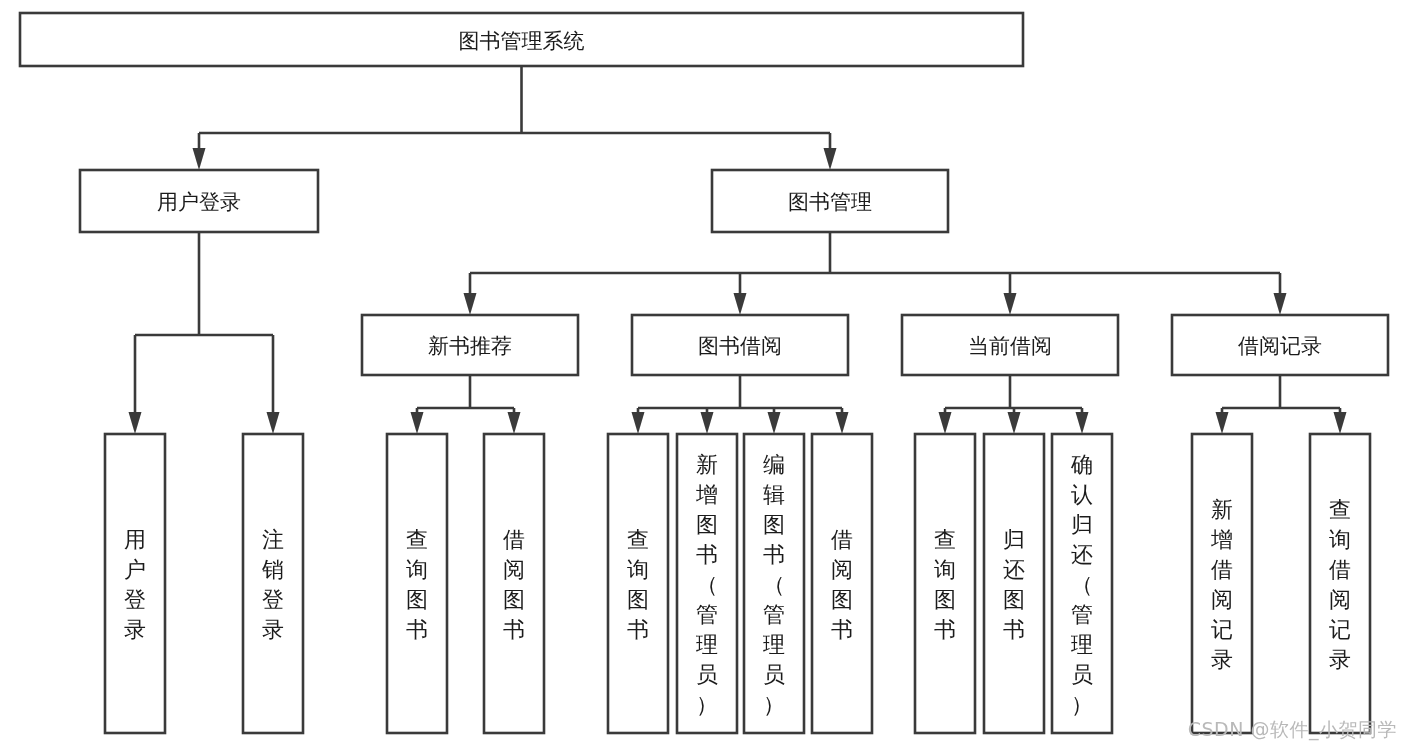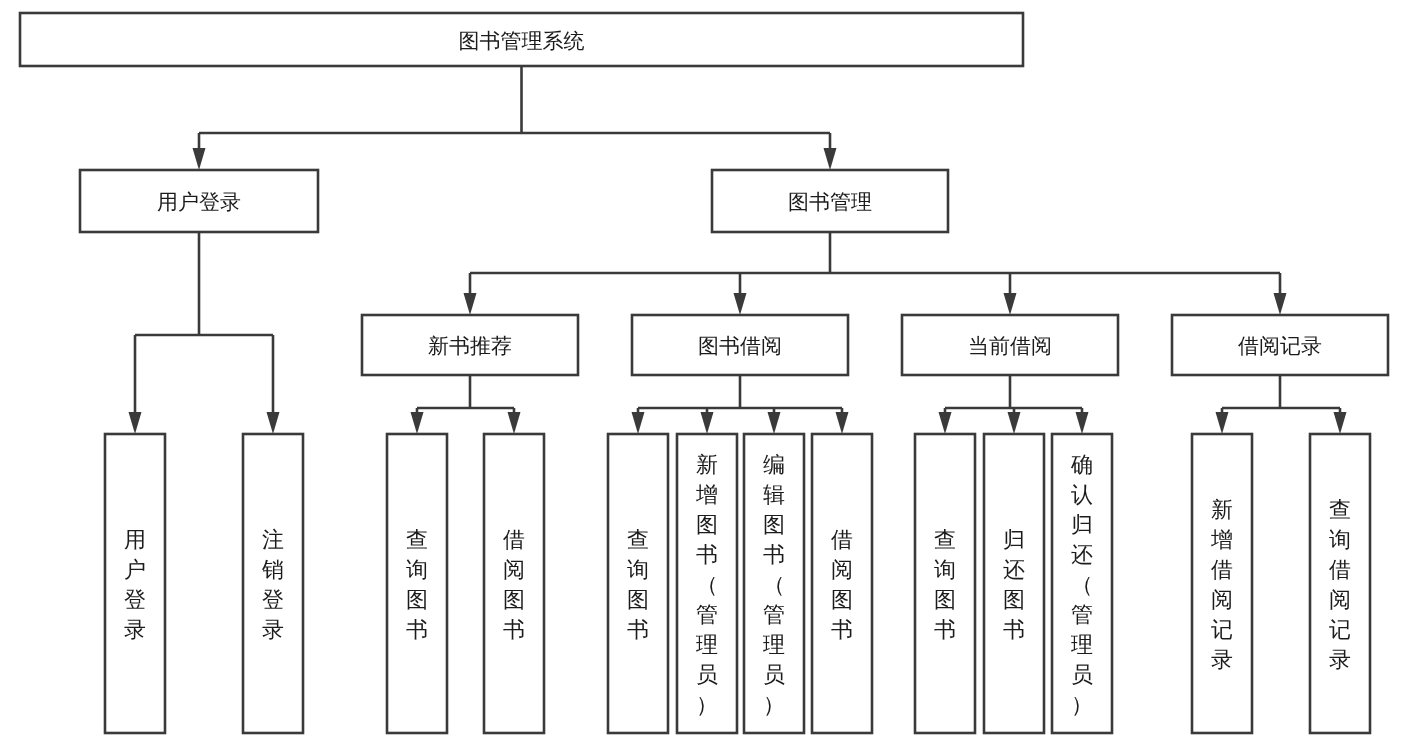--- a/index.html
+++ b/index.html
@@ -204,13 +204,14 @@
         <g>
           <rect x="1192" y="434" width="60" height="299" class="node-box"></rect>
           <text class="node-label-vert" x="1222" y="516.9"><tspan x="1222" dy="0">新</tspan><tspan x="1222" dy="30">增</tspan><tspan x="1222" dy="30">借</tspan><tspan x="1222" dy="30">阅</tspan><tspan x="1222" dy="30">记</tspan><tspan x="1222" dy="30">录</tspan></text>
         </g>
         <g>
           <rect x="1310" y="434" width="60" height="299" class="node-box"></rect>
           <text class="node-label-vert" x="1340" y="516.9"><tspan x="1340" dy="0">查</tspan><tspan x="1340" dy="30">询</tspan><tspan x="1340" dy="30">借</tspan><tspan x="1340" dy="30">阅</tspan><tspan x="1340" dy="30">记</tspan><tspan x="1340" dy="30">录</tspan></text>
         </g>
       </g>
   </svg>
+  <div class="watermark-text">CSDN @软件_小贺同学</div>
 </div>
 
 </body></html>

